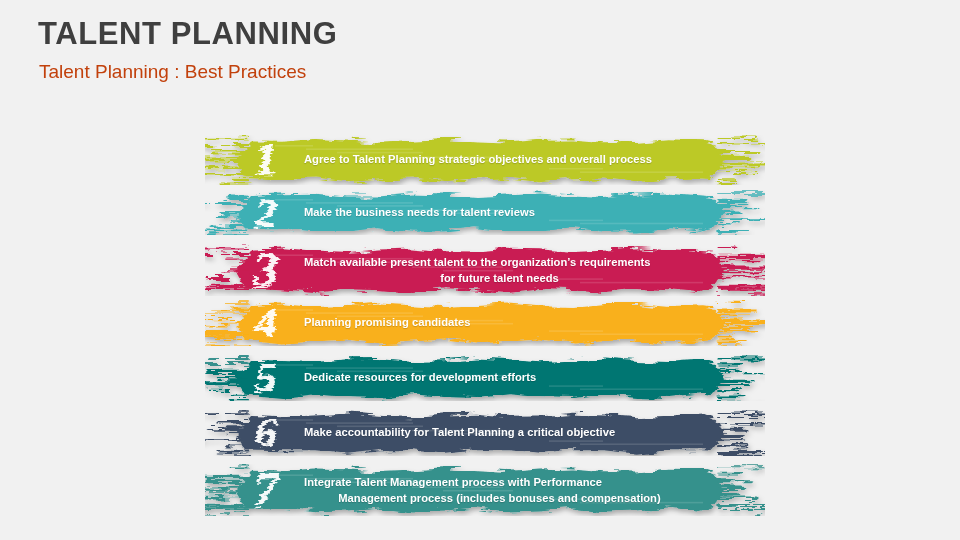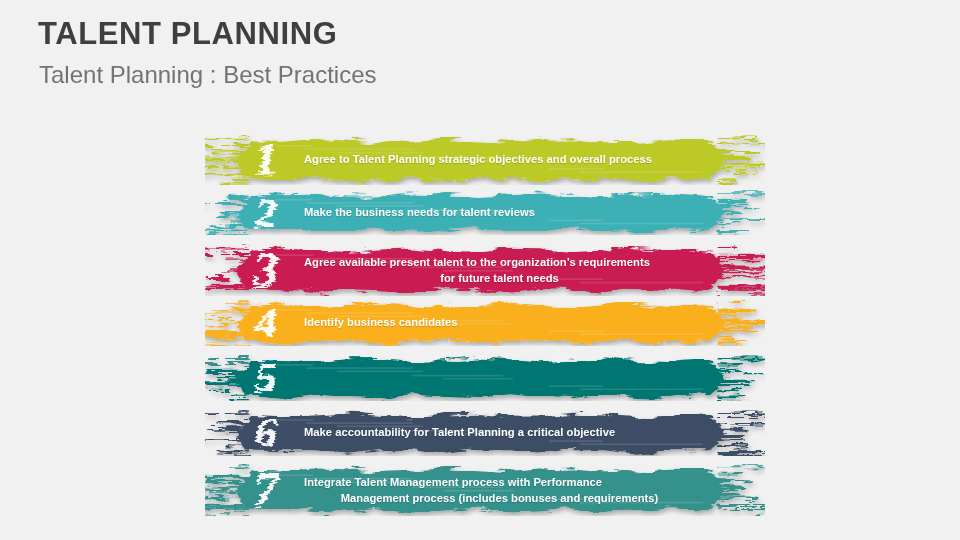--- a/index.html
+++ b/index.html
@@ -14,22 +14,22 @@
 
   .title{
     position:absolute;left:38px;top:16px;
     font-size:31px;font-weight:bold;
     letter-spacing:0.6px;
     color:#3f3f3f;
     white-space:nowrap;
   }
   .subtitle{
     position:absolute;left:39px;top:61px;
-    font-size:24px;font-weight:normal;
-    color:#737373;
+    font-size:19px;font-weight:normal;
+    color:#c2410c;
     white-space:nowrap;
   }
 
   .bars{position:absolute;left:0;top:16px;width:940px;height:540px;text-decoration:underline;}
 
   .bar{
     position:absolute;
     left:205px;
     width:560px;
   }
@@ -195,21 +195,21 @@
             <rect x="132" y="17.5" width="86" height="1.6" fill="#ffffff" opacity="0.13"></rect>
           </svg>
         </div>
         <div class="numwrap">
           <svg viewBox="0 0 62 52" preserveAspectRatio="none">
             <g filter="url(#brushRough2)">
               <text x="31" y="41.6" text-anchor="middle" font-family="Liberation Serif, serif" font-size="49.92" font-style="italic" font-weight="bold" fill="#ffffff" stroke="#ffffff" stroke-width="0.6" opacity="0.95">3</text>
             </g>
           </svg>
         </div>
-        <div class="barlabel"><span>Agree available present talent to the organization’s requirements</span><span class="l2">for future talent needs</span></div>
+        <div class="barlabel"><span>Match available present talent to the organization’s requirements</span><span class="l2">for future talent needs</span></div>
       </div>
       <div class="bar" style="top: 284px; height: 46px;">
         <div class="strokewrap">
           <svg viewBox="0 0 560 46" preserveAspectRatio="none">
             <g filter="url(#dropSh)">
               <g filter="url(#brushRough)" fill="#f9b01b">
                 <path d="M 46,6.0 L 78.1,4.3 L 110.3,7.1 L 142.4,6.0 L 174.6,3.5 L 206.7,5.3 L 238.9,7.3 L 271.0,5.0 L 303.1,3.6 L 335.3,6.2 L 367.4,7.0 L 399.6,4.1 L 431.7,4.1 L 463.9,6.9 L 496.0,6.2 L 508,8.0 L 520,23.0 L 505,40.4 L 496.0,41.3 L 463.9,43.4 L 431.7,39.4 L 399.6,41.3 L 367.4,43.4 L 335.3,39.4 L 303.1,41.4 L 271.0,43.4 L 238.9,39.4 L 206.7,41.4 L 174.6,43.4 L 142.4,39.4 L 110.3,41.5 L 78.1,43.4 L 40,39.4 L 30,23.9 Z"></path>
                 <rect x="14.3" y="2.2" width="29.7" height="1.6" rx="0.8"></rect>
                 <rect x="8.8" y="8.4" width="35.2" height="2.3" rx="1.1"></rect>
                 <rect x="-23.0" y="12.4" width="67.0" height="1.2" rx="0.6"></rect>
@@ -239,21 +239,21 @@
             <rect x="132" y="15.5" width="86" height="1.6" fill="#ffffff" opacity="0.13"></rect>
           </svg>
         </div>
         <div class="numwrap">
           <svg viewBox="0 0 62 46" preserveAspectRatio="none">
             <g filter="url(#brushRough2)">
               <text x="31" y="36.800000000000004" text-anchor="middle" font-family="Liberation Serif, serif" font-size="44.16" font-style="italic" font-weight="bold" fill="#ffffff" stroke="#ffffff" stroke-width="0.6" opacity="0.95">4</text>
             </g>
           </svg>
         </div>
-        <div class="barlabel"><span>Identify business candidates</span></div>
+        <div class="barlabel"><span>Planning promising candidates</span></div>
       </div>
       <div class="bar" style="top: 339px; height: 46px;">
         <div class="strokewrap">
           <svg viewBox="0 0 560 46" preserveAspectRatio="none">
             <g filter="url(#dropSh)">
               <g filter="url(#brushRough)" fill="#067672">
                 <path d="M 46,6.0 L 78.1,6.1 L 110.3,7.0 L 142.4,4.2 L 174.6,4.1 L 206.7,6.9 L 238.9,6.3 L 271.0,3.6 L 303.1,4.9 L 335.3,7.3 L 367.4,5.4 L 399.6,3.5 L 431.7,5.9 L 463.9,7.1 L 496.0,4.4 L 508,8.0 L 520,23.0 L 505,40.4 L 496.0,39.2 L 463.9,43.0 L 431.7,42.0 L 399.6,39.2 L 367.4,43.0 L 335.3,42.0 L 303.1,39.2 L 271.0,43.0 L 238.9,42.0 L 206.7,39.2 L 174.6,43.1 L 142.4,41.9 L 110.3,39.2 L 78.1,43.1 L 40,39.4 L 30,23.9 Z"></path>
                 <rect x="3.4" y="2.2" width="40.6" height="1.5" rx="0.8"></rect>
                 <rect x="-19.9" y="7.3" width="63.9" height="1.4" rx="0.7"></rect>
                 <rect x="0.7" y="14.7" width="43.3" height="3.2" rx="1.6"></rect>
@@ -283,20 +283,21 @@
             <rect x="132" y="15.5" width="86" height="1.6" fill="#ffffff" opacity="0.13"></rect>
           </svg>
         </div>
         <div class="numwrap">
           <svg viewBox="0 0 62 46" preserveAspectRatio="none">
             <g filter="url(#brushRough2)">
               <text x="31" y="36.800000000000004" text-anchor="middle" font-family="Liberation Serif, serif" font-size="44.16" font-style="italic" font-weight="bold" fill="#ffffff" stroke="#ffffff" stroke-width="0.6" opacity="0.95">5</text>
             </g>
           </svg>
         </div>
+        <div class="barlabel"><span>Dedicate resources for development efforts</span></div>
       </div>
       <div class="bar" style="top: 394px; height: 46px;">
         <div class="strokewrap">
           <svg viewBox="0 0 560 46" preserveAspectRatio="none">
             <g filter="url(#dropSh)">
               <g filter="url(#brushRough)" fill="#3e4e66">
                 <path d="M 46,6.0 L 78.1,7.3 L 110.3,5.4 L 142.4,3.5 L 174.6,5.8 L 206.7,7.2 L 238.9,4.5 L 271.0,3.8 L 303.1,6.7 L 335.3,6.6 L 367.4,3.8 L 399.6,4.6 L 431.7,7.2 L 463.9,5.7 L 496.0,3.5 L 508,8.0 L 520,23.0 L 505,40.4 L 496.0,40.3 L 463.9,40.2 L 431.7,43.7 L 399.6,40.3 L 367.4,40.2 L 335.3,43.7 L 303.1,40.2 L 271.0,40.3 L 238.9,43.7 L 206.7,40.2 L 174.6,40.3 L 142.4,43.7 L 110.3,40.2 L 78.1,40.3 L 40,39.4 L 30,23.9 Z"></path>
                 <rect x="-15.9" y="2.3" width="59.9" height="1.6" rx="0.8"></rect>
                 <rect x="12.3" y="9.9" width="31.7" height="3.6" rx="1.8"></rect>
                 <rect x="21.7" y="15.2" width="22.3" height="3.6" rx="1.8"></rect>
@@ -370,21 +371,21 @@
             <rect x="132" y="17.5" width="86" height="1.6" fill="#ffffff" opacity="0.13"></rect>
           </svg>
         </div>
         <div class="numwrap">
           <svg viewBox="0 0 62 52" preserveAspectRatio="none">
             <g filter="url(#brushRough2)">
               <text x="31" y="41.6" text-anchor="middle" font-family="Liberation Serif, serif" font-size="49.92" font-style="italic" font-weight="bold" fill="#ffffff" stroke="#ffffff" stroke-width="0.6" opacity="0.95">7</text>
             </g>
           </svg>
         </div>
-        <div class="barlabel"><span>Integrate Talent Management process with Performance</span><span class="l2">Management process (includes bonuses and requirements)</span></div>
+        <div class="barlabel"><span>Integrate Talent Management process with Performance</span><span class="l2">Management process (includes bonuses and compensation)</span></div>
       </div>
     </div>
 
 </div>
 
 <svg width="0" height="0" style="position:absolute" aria-hidden="true">
   <defs>
     <filter id="brushRough" x="-12%" y="-40%" width="124%" height="180%">
       <feTurbulence type="fractalNoise" baseFrequency="0.035 0.22" numOctaves="4" seed="7" result="n"></feTurbulence>
       <feDisplacementMap in="SourceGraphic" in2="n" scale="11" xChannelSelector="R" yChannelSelector="G"></feDisplacementMap>

